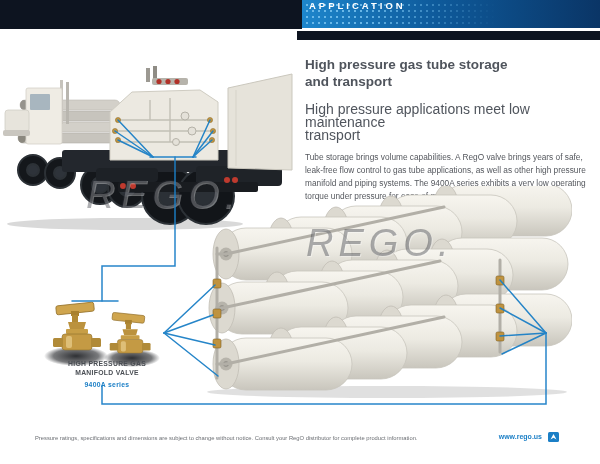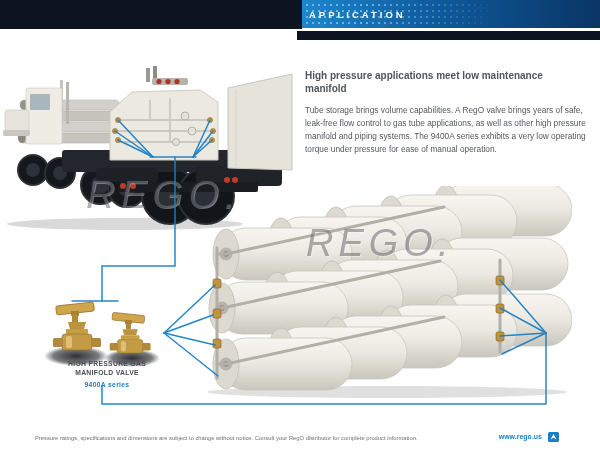--- a/index.html
+++ b/index.html
@@ -5,38 +5,38 @@
   html,body{margin:0;padding:0;background:#ffffff;}
   #page{
     position:relative;width:600px;height:464px;overflow:hidden;
     background:#ffffff;font-family:"Liberation Sans",sans-serif;
   }
   
   .hdr-left{position:absolute;left:0;top:0;width:302px;height:29px;background:#0d1420;}
   .hdr-banner{
     position:absolute;left:302px;top:0;width:298px;height:28px;
     background:linear-gradient(90deg,#1d86cc 0%,#0e5a9b 45%,#0a3566 100%);
-    display:flex;align-items:center;
+    display:flex;
   }
   .hdr-dots{
     position:absolute;left:0;top:0;width:65%;height:100%;
     background-image:radial-gradient(circle,rgba(120,195,240,.85) 1.1px,transparent 1.4px);
     background-size:6px 6px;background-position:2px 2px;
     -webkit-mask-image:linear-gradient(90deg,#000 30%,transparent 100%);
     mask-image:linear-gradient(90deg,#000 30%,transparent 100%);
   }
   .hdr-label{
     position:relative;color:#ffffff;font-size:9.5px;font-weight:bold;
     letter-spacing:3px;padding-left:7px;
   }
   .hdr-underbar{position:absolute;left:297px;top:31px;width:303px;height:9px;background:#0d1420;}
   
   .intro{position:absolute;left:305px;top:56px;width:286px;color:#4f545c;}
   .intro h1{margin:0;font-size:13.5px;line-height:17px;font-weight:bold;color:#4f545c;}
-  .intro h2{margin:13px 0 8px 0;font-size:10px;line-height:13px;font-weight:bold;color:#50555d;}
+  .intro h2{margin:13px 0 8px 0;font-size:14px;line-height:13px;font-weight:normal;color:#50555d;}
   .intro p{margin:9px 12px 0 0;font-size:8.3px;line-height:13px;color:#55585e;width:284px;}
   
   .watermark{
     position:absolute;font-weight:400;font-style:italic;
     color:rgba(42,46,52,.38);letter-spacing:5px;
     text-shadow:1px 1px 0 rgba(255,255,255,.35);
     pointer-events:none;white-space:nowrap;
   }
   .wm-truck{left:86px;top:172px;font-size:40px;}
   .wm-tubes{left:306px;top:222px;font-size:38px;}
@@ -69,21 +69,22 @@
 <div id="page">
 
   <div class="hdr-left"></div>
   <div class="hdr-banner">
     <div class="hdr-dots"></div>
     <span class="hdr-label">APPLICATION</span>
   </div>
   <div class="hdr-underbar"></div>
 
   <div class="intro">
-    <h2><span>High pressure applications meet low maintenance</span><br><span>manifold</span></h2>
+    <h1><span>High pressure gas tube storage</span><br><span>and transport</span></h1>
+    <h2><span>High pressure applications meet low maintenance</span><br><span>transport</span></h2>
     <p>Tube storage brings volume capabilities. A RegO valve brings years of safe, leak-free flow control to gas tube applications, as well as other high pressure manifold and piping systems. The 9400A series exhibits a very low operating torque under pressure for ease of manual operation.</p>
   </div>
 
   <svg class="ill" style="left:0;top:58px;" width="300" height="175" viewBox="0 0 300 175">
 
     <ellipse cx="125" cy="166" rx="118" ry="6" fill="rgba(0,0,0,0.15)"></ellipse>
 
     <g>
       <rect x="20" y="42" width="100" height="10" rx="5" fill="#d3d0c9" stroke="#bdbab2" stroke-width="0.6"></rect>
       <rect x="18" y="53" width="102" height="10" rx="5" fill="#c7c4bd" stroke="#b3b0a8" stroke-width="0.6"></rect>

